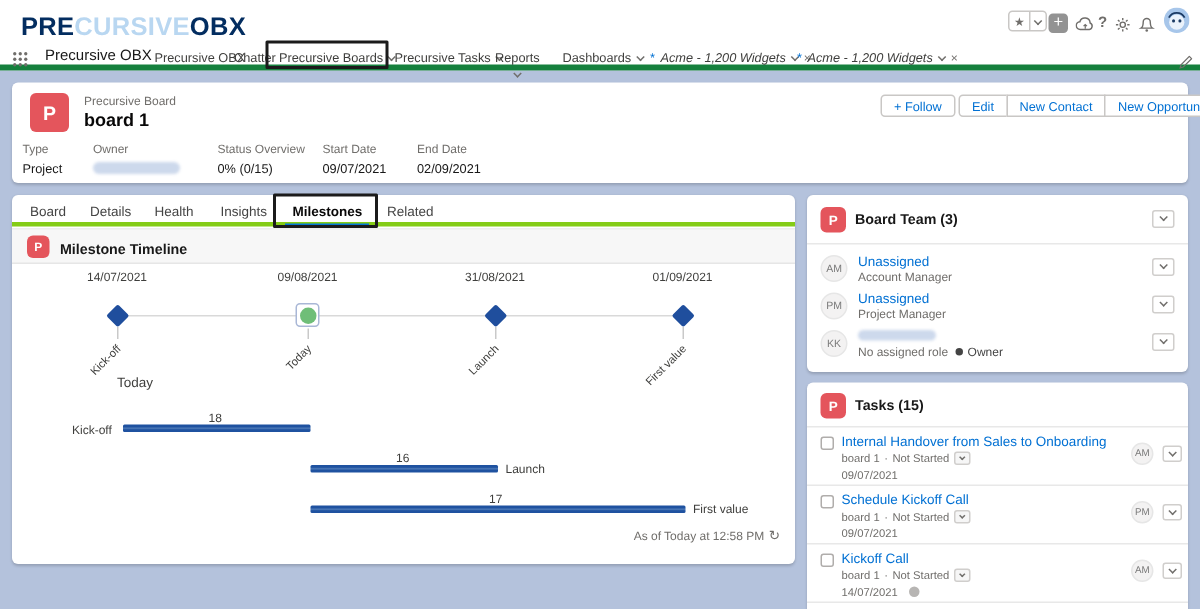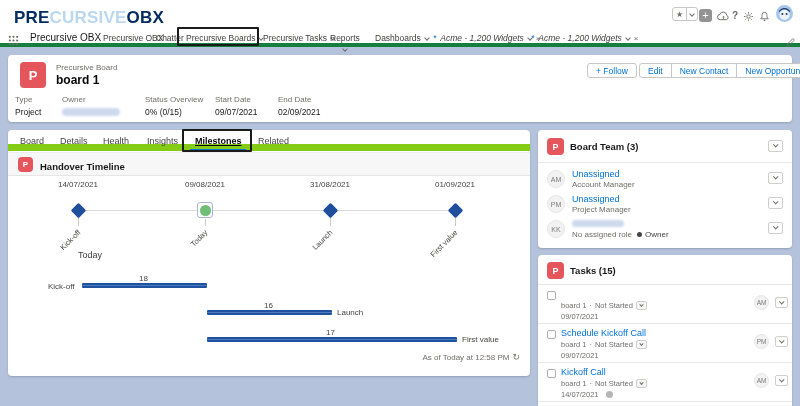--- a/index.html
+++ b/index.html
@@ -243,34 +243,34 @@
       <div class="fld-label">Start Date</div>
       <div class="fld-value">09/07/2021</div>
     </div>
     <div class="abs" style="left:270px;top:40px;">
       <div class="fld-label">End Date</div>
       <div class="fld-value">02/09/2021</div>
     </div>
   </div>
 
   <div class="card" style="left:8px;top:130px;width:522px;height:246px;">
-    <div class="abs" style="left:0;top:0;width:100%;height:21px;border-bottom:7px solid #84cc16;">
+    <div class="abs" style="left:0;top:0;width:100%;height:21px;border-bottom:3px solid #84cc16;">
       <div class="rtab" style="left:12px;">Board</div>
       <div class="rtab" style="left:52px;">Details</div>
       <div class="rtab" style="left:95px;">Health</div>
       <div class="rtab" style="left:139px;">Insights</div>
-      <div class="rtab sel" style="left:187px;text-decoration:underline;">Milestones</div>
+      <div class="rtab sel" style="left:187px;">Milestones</div>
       <div class="tab-underline" style="left:182px;top:18.5px;width:56px;"></div>
       <div class="rtab" style="left:250px;">Related</div>
       <div class="hl-box" style="left:174px;top:-1px;width:70px;height:23px;"></div>
     </div>
 
     <div class="strip" style="top:22px;">
       <div class="picon" style="position:absolute;left:10px;top:4px;width:15px;height:15px;font-size:8px;">P</div>
-      <div class="strip-title">Handover Timeline</div>
+      <div class="strip-title">Milestone Timeline</div>
     </div>
 
     <div class="tl-date" style="left:40px;top:50px;">14/07/2021</div>
     <div class="tl-date" style="left:167px;top:50px;">09/08/2021</div>
     <div class="tl-date" style="left:292px;top:50px;">31/08/2021</div>
     <div class="tl-date" style="left:417px;top:50px;">01/09/2021</div>
 
     <div class="tl-line" style="left:70px;top:79.5px;width:377px;"></div>
 
     <div class="diamond" style="left:64.5px;top:74.5px;"></div>
@@ -339,20 +339,21 @@
         <span class="crt"></span>
       </div>
   </div>
 
   <div class="card" style="left:538px;top:255px;width:254px;height:170px;border-radius:4px 4px 0 0;">
     <div class="picon" style="position:absolute;left:9px;top:7px;width:17px;height:17px;font-size:9px;">P</div>
     <div class="side-title" style="top:10px;">Tasks (15)</div>
     <div class="divider" style="top:29px;"></div>
 
     <div class="checkbox" style="left:9px;top:36px;"></div>
+    <a class="link abs task-title" style="left:23px;top:34px;">Internal Handover from Sales to Onboarding</a>
     <div class="task-meta abs" style="left:23px;top:46px;">
       <span>board 1</span>
         <span>·</span>
         <span>Not Started</span>
       <span class="status-pill">
           <span class="crt"></span>
         </span>
     </div>
     <div class="task-meta abs" style="left:23px;top:57px;">
         <span>09/07/2021</span>

